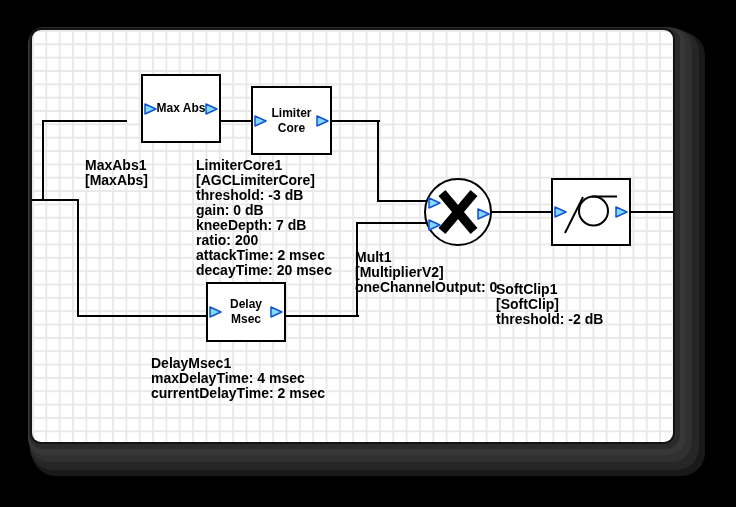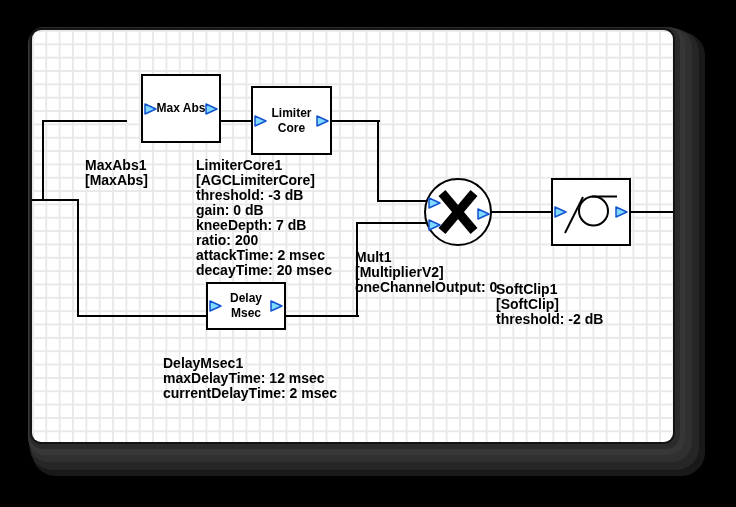--- a/index.html
+++ b/index.html
@@ -101,35 +101,35 @@
     <div>LimiterCore1</div>
     <div>[AGCLimiterCore]</div>
     <div>threshold: -3 dB</div>
     <div>gain: 0 dB</div>
     <div>kneeDepth: 7 dB</div>
     <div>ratio: 200</div>
     <div>attackTime: 2 msec</div>
     <div>decayTime: 20 msec</div>
   </div>
 
-  <div class="block" style="left:174px;top:252px;width:80px;height:48px;">
+  <div class="block" style="left:174px;top:252px;width:80px;height:60px;">
     <svg class="pin pin-in" viewBox="0 0 13 12">
         <polygon points="1,1 12,6 1,11" fill="#80d9ff" stroke="#1353cf" stroke-width="1.5" stroke-linejoin="round"></polygon>
       </svg>
     <div class="title">
       <div>Delay</div>
       <div>Msec</div>
     </div>
     <svg class="pin pin-out" viewBox="0 0 13 12">
         <polygon points="1,1 12,6 1,11" fill="#80d9ff" stroke="#1353cf" stroke-width="1.5" stroke-linejoin="round"></polygon>
       </svg>
   </div>
-  <div class="labels" style="left:131px;top:326px;width:190px;">
+  <div class="labels" style="left:119px;top:326px;width:190px;">
     <div>DelayMsec1</div>
-    <div>maxDelayTime: 12 msec</div>
+    <div>maxDelayTime: 4 msec</div>
     <div>currentDelayTime: 2 msec</div>
   </div>
 
   <div class="circle-block" style="left:392px;top:148px;width:68px;height:68px;">
     <svg class="pin" style="left:2px;top:17px;" viewBox="0 0 13 12">
         <polygon points="1,1 12,6 1,11" fill="#80d9ff" stroke="#1353cf" stroke-width="1.5" stroke-linejoin="round"></polygon>
       </svg>
     <svg class="pin" style="left:2px;top:39px;" viewBox="0 0 13 12">
         <polygon points="1,1 12,6 1,11" fill="#80d9ff" stroke="#1353cf" stroke-width="1.5" stroke-linejoin="round"></polygon>
       </svg>

